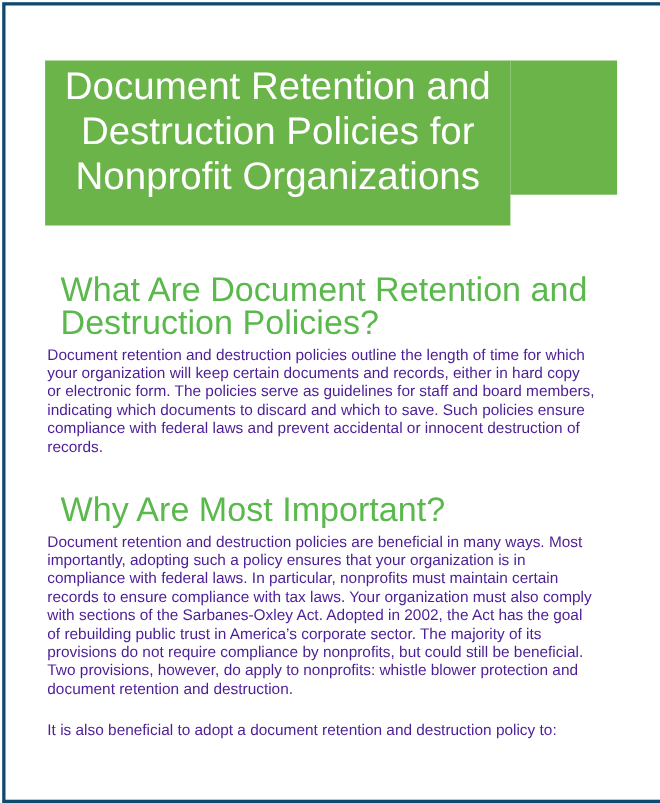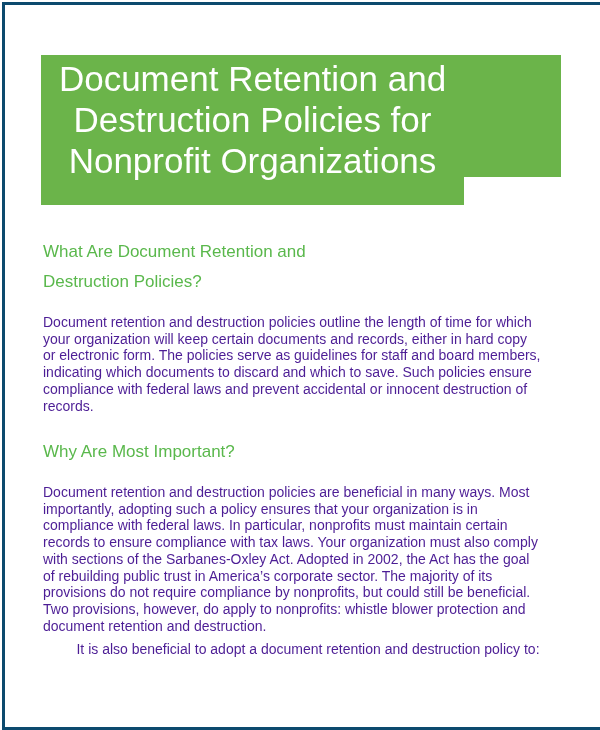--- a/index.html
+++ b/index.html
@@ -45,42 +45,42 @@
     text-align: center;
     color: #ffffff;
     font-size: 35px;
     line-height: 41px;
     font-weight: 400;
     white-space: pre-line;
   }
   .h2 {
     position: absolute;
     left: 38px;
-    margin: 0;
+    margin: 12px;
     color: #5ab84c;
-    font-size: 17px;
+    font-size: 31px;
     line-height: 30px;
     font-weight: 400;
     white-space: pre-line;
   }
   .h2-1 { top: 232px; }
   .h2-2 { top: 432px; }
   .body-text {
     position: absolute;
     left: 38px;
     width: 530px;
     margin: 0;
     color: #4c1d95;
     font-size: 14px;
     line-height: 16.7px;
     white-space: pre-line;
   }
   .p1 { top: 309px; }
   .p2 { top: 479px; }
-  .p3 { top: 636px; text-align: center; }
+  .p3 { top: 650px; }
 </style>
 </head>
 <body>
 
 <div class="page">
 
   <div class="banner">
     <div class="banner-ext"></div>
     <h1 class="banner-title">Document Retention and
 Destruction Policies for

